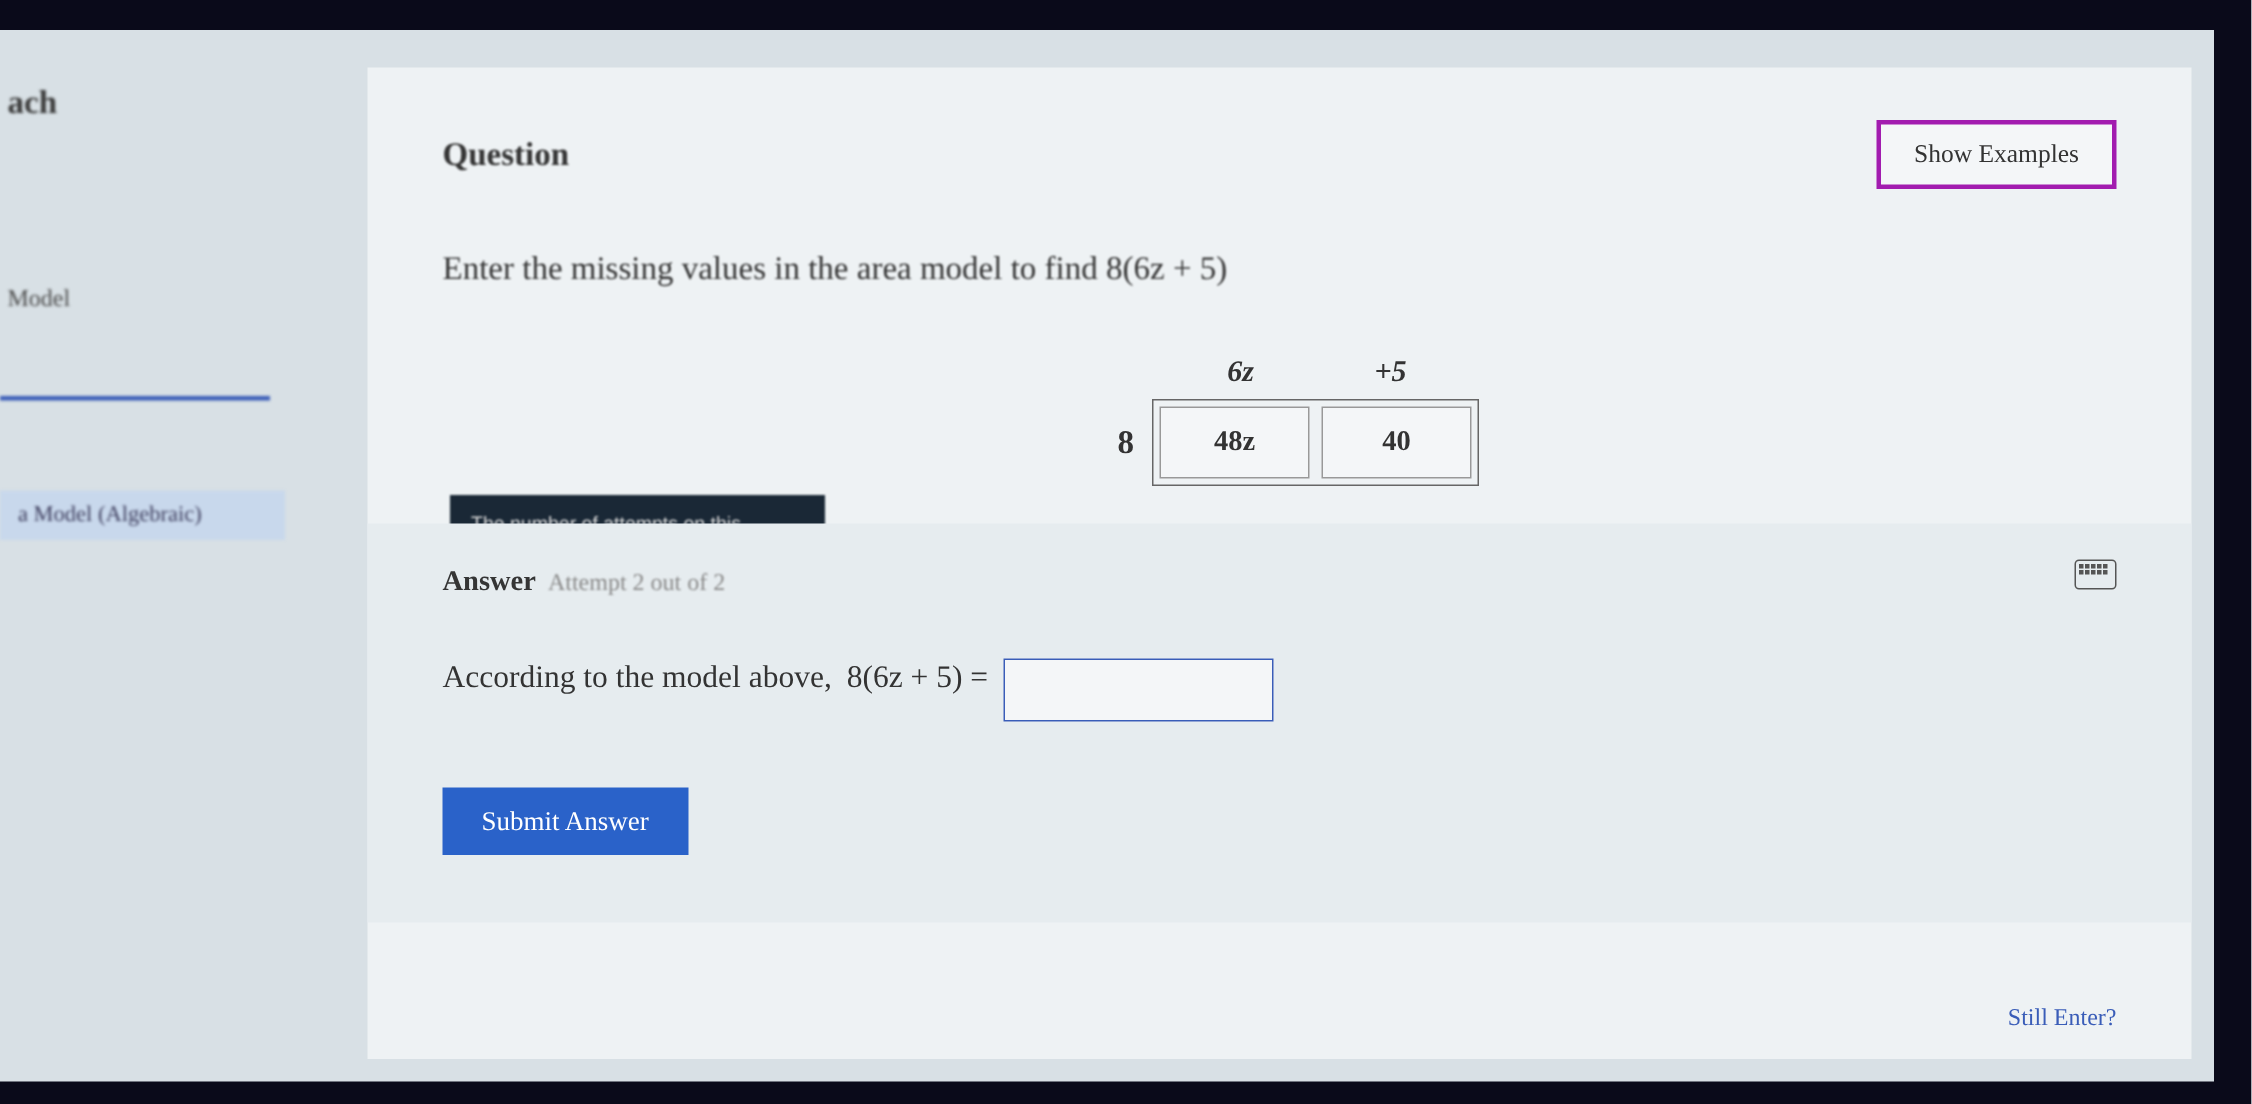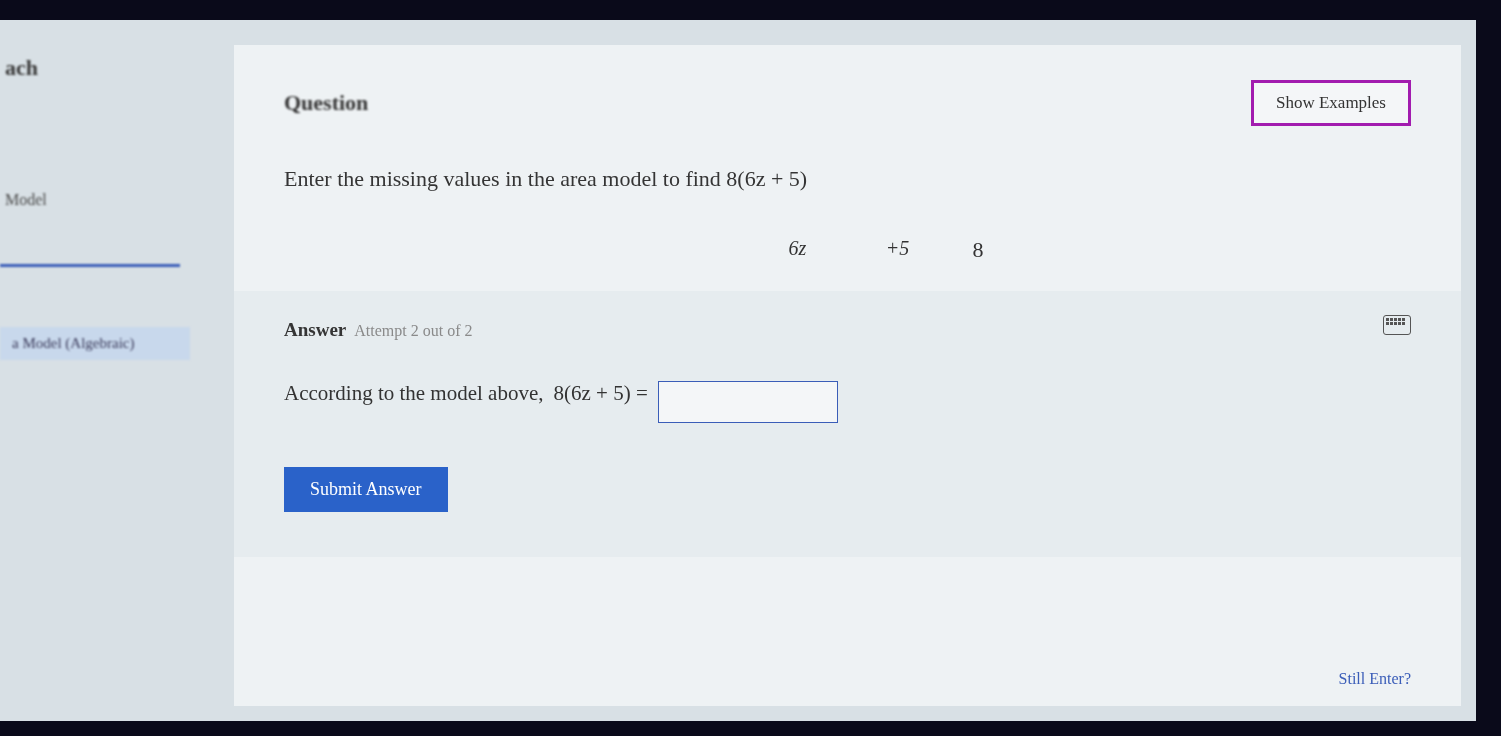--- a/index.html
+++ b/index.html
@@ -53,21 +53,21 @@
   padding: 8px 12px;
   margin-top: 60px;
   font-size: 15px;
   color: #3a3a5a;
   width: 190px;
   filter: blur(1px);
 }
 .main-panel {
   flex: 1;
   background: #eef2f4;
-  margin: 25px 15px 15px 24px;
+  margin: 25px 15px 15px 35px;
   padding: 35px 50px;
   position: relative;
 }
 .question-header {
   display: flex;
   justify-content: space-between;
   align-items: center;
   margin-bottom: 40px;
 }
 .q-label {
@@ -88,24 +88,26 @@
 }
 .prompt {
   font-size: 22px;
   color: #353535;
   margin-bottom: 45px;
   filter: blur(0.7px);
 }
 .prompt .expr { font-family: Georgia, serif; }
 .area-model {
   display: flex;
-  align-items: flex-start;
+  flex-direction: column;
+  align-items: center;
   margin: 0 auto 25px;
   width: fit-content;
   position: relative;
+  font-weight: bold;
 }
 .am-top-row { display: flex; }
 .am-top-row .spacer { width: 48px; }
 .am-head {
   width: 100px;
   text-align: center;
   font-size: 20px;
   color: #333;
   padding-bottom: 6px;
   font-style: italic;
@@ -260,20 +262,24 @@
     </div>
 
     <div class="area-model">
       <div class="am-top-row">
         <div class="spacer"></div>
         <div class="am-head">6z</div>
         <div class="am-head">+5</div>
       </div>
       <div class="am-body-row">
         <div class="am-side">8</div>
+        <div class="am-cells">
+          <div class="am-cell">48z</div>
+          <div class="am-cell">40</div>
+        </div>
       </div>
     </div>
 
     <div class="tooltip">The number of attempts on this specific problem before you are marked incorrect</div>
 
     <div class="answer-section">
       <div class="keyboard-icon">
         <span></span>
             <span></span>
             <span></span>

